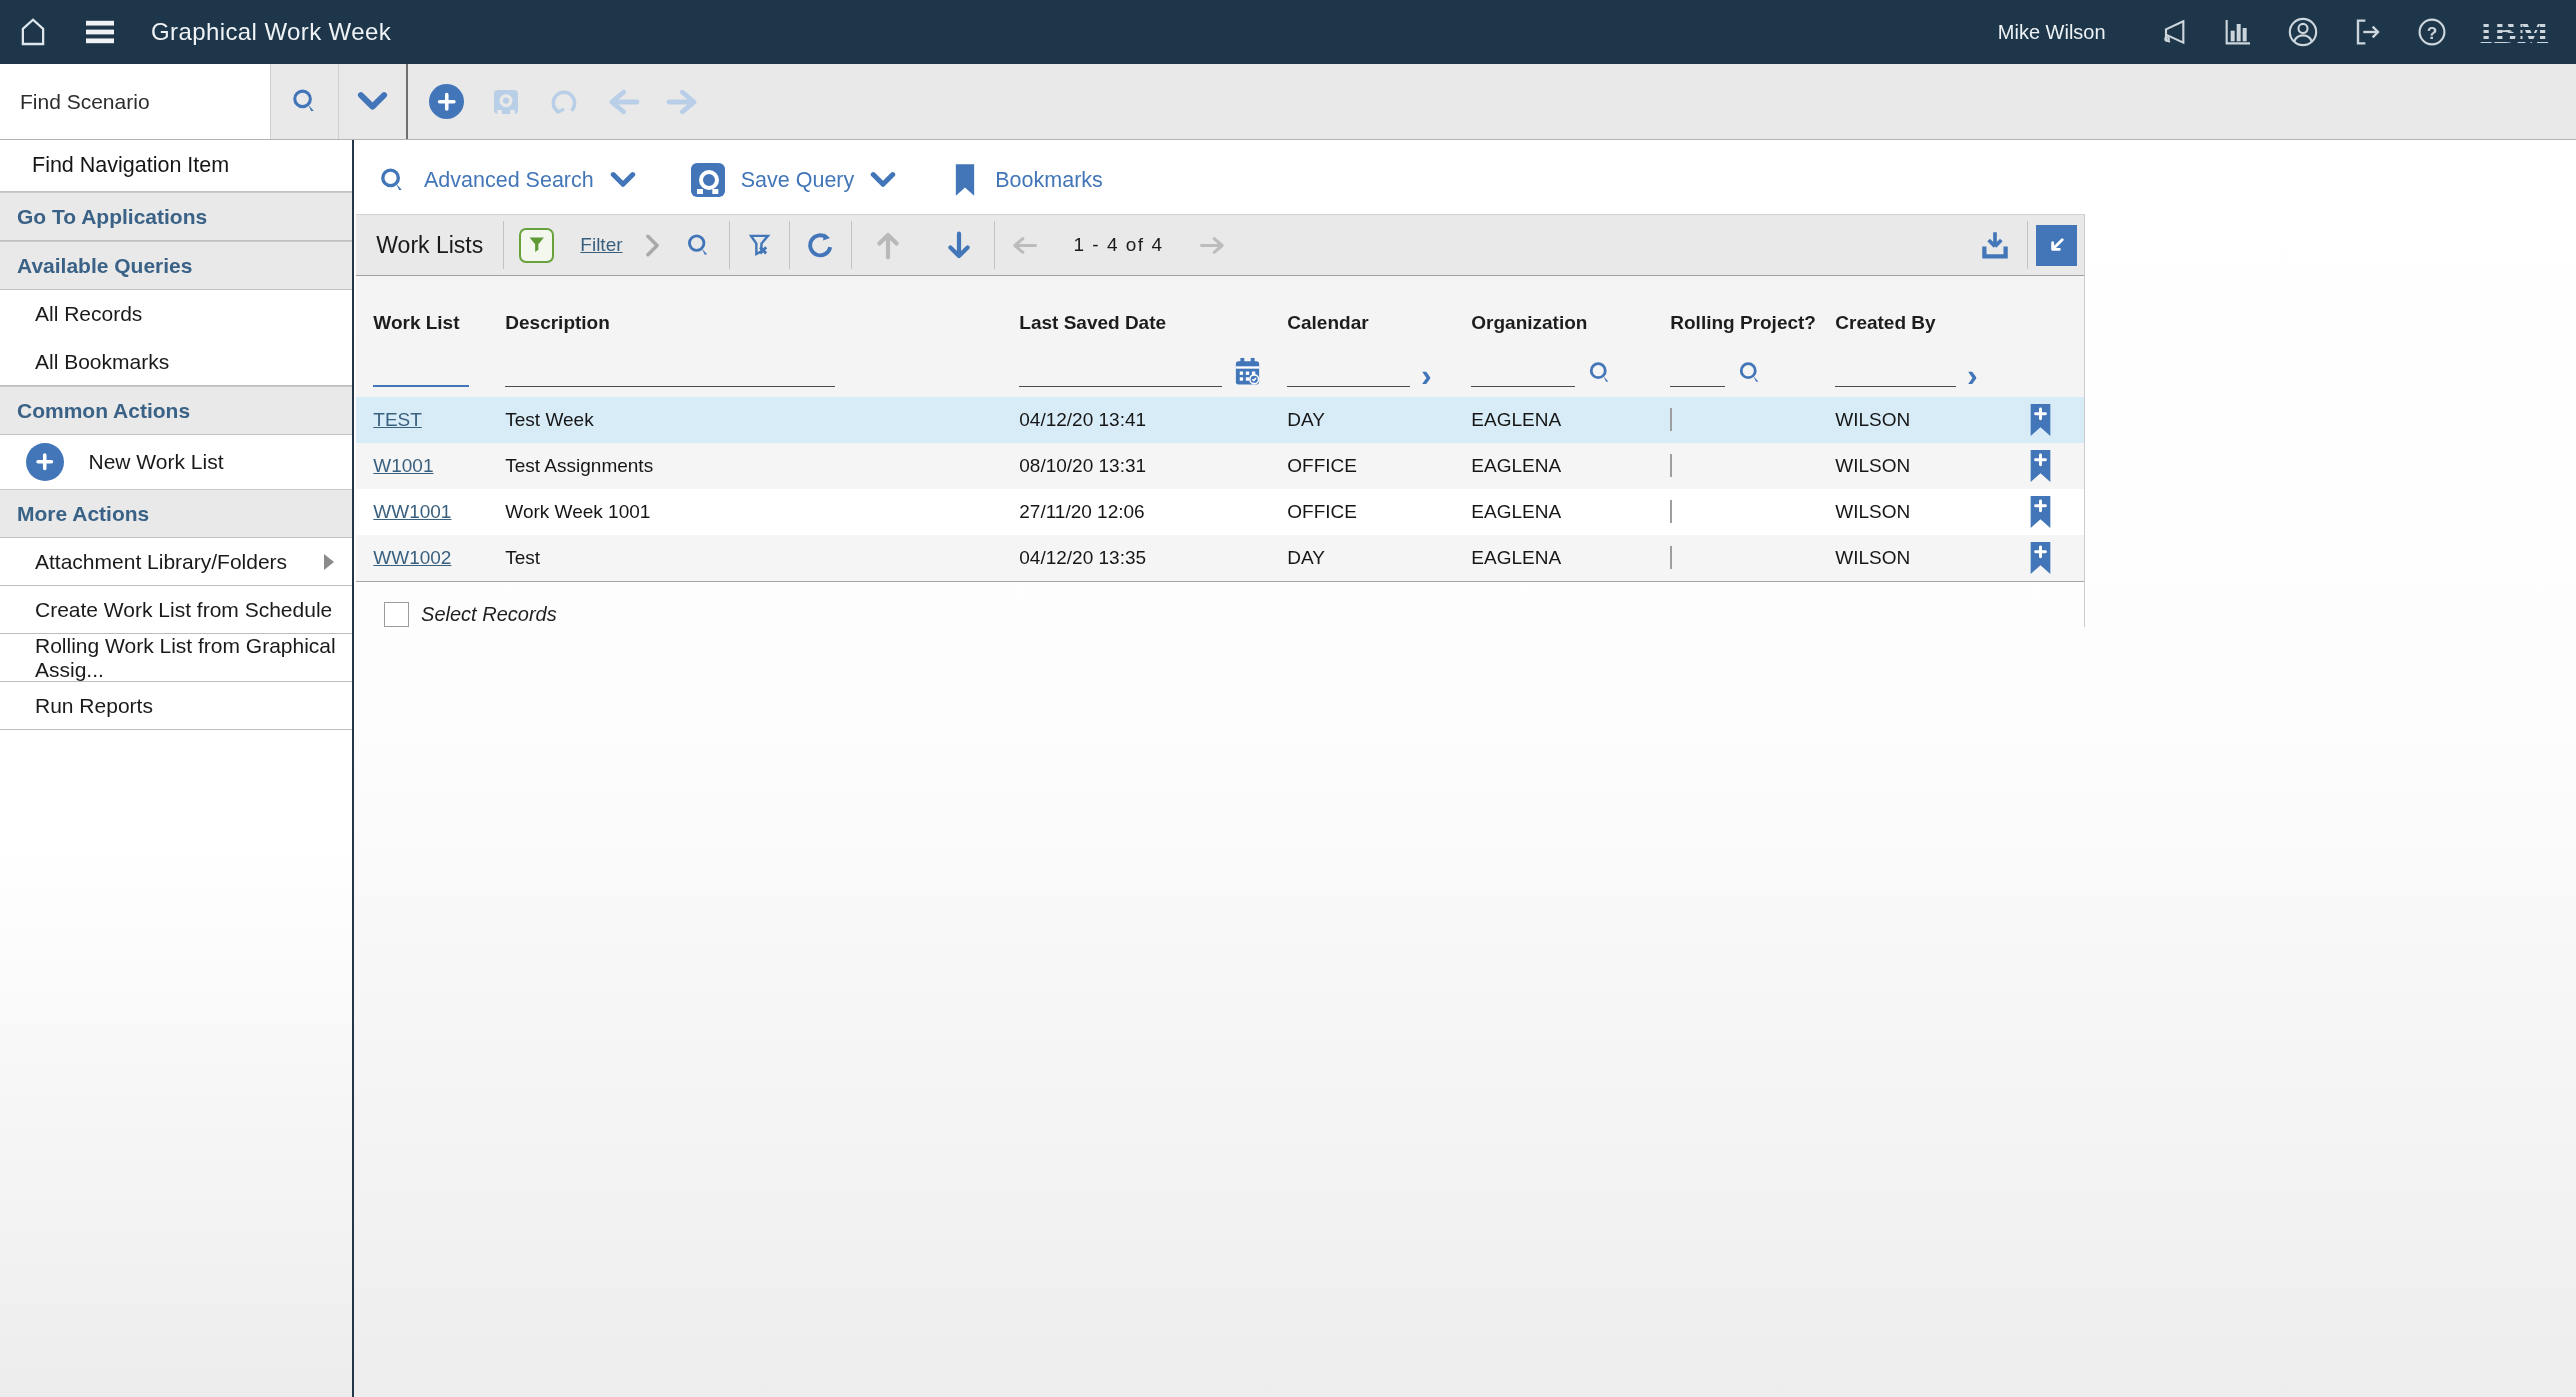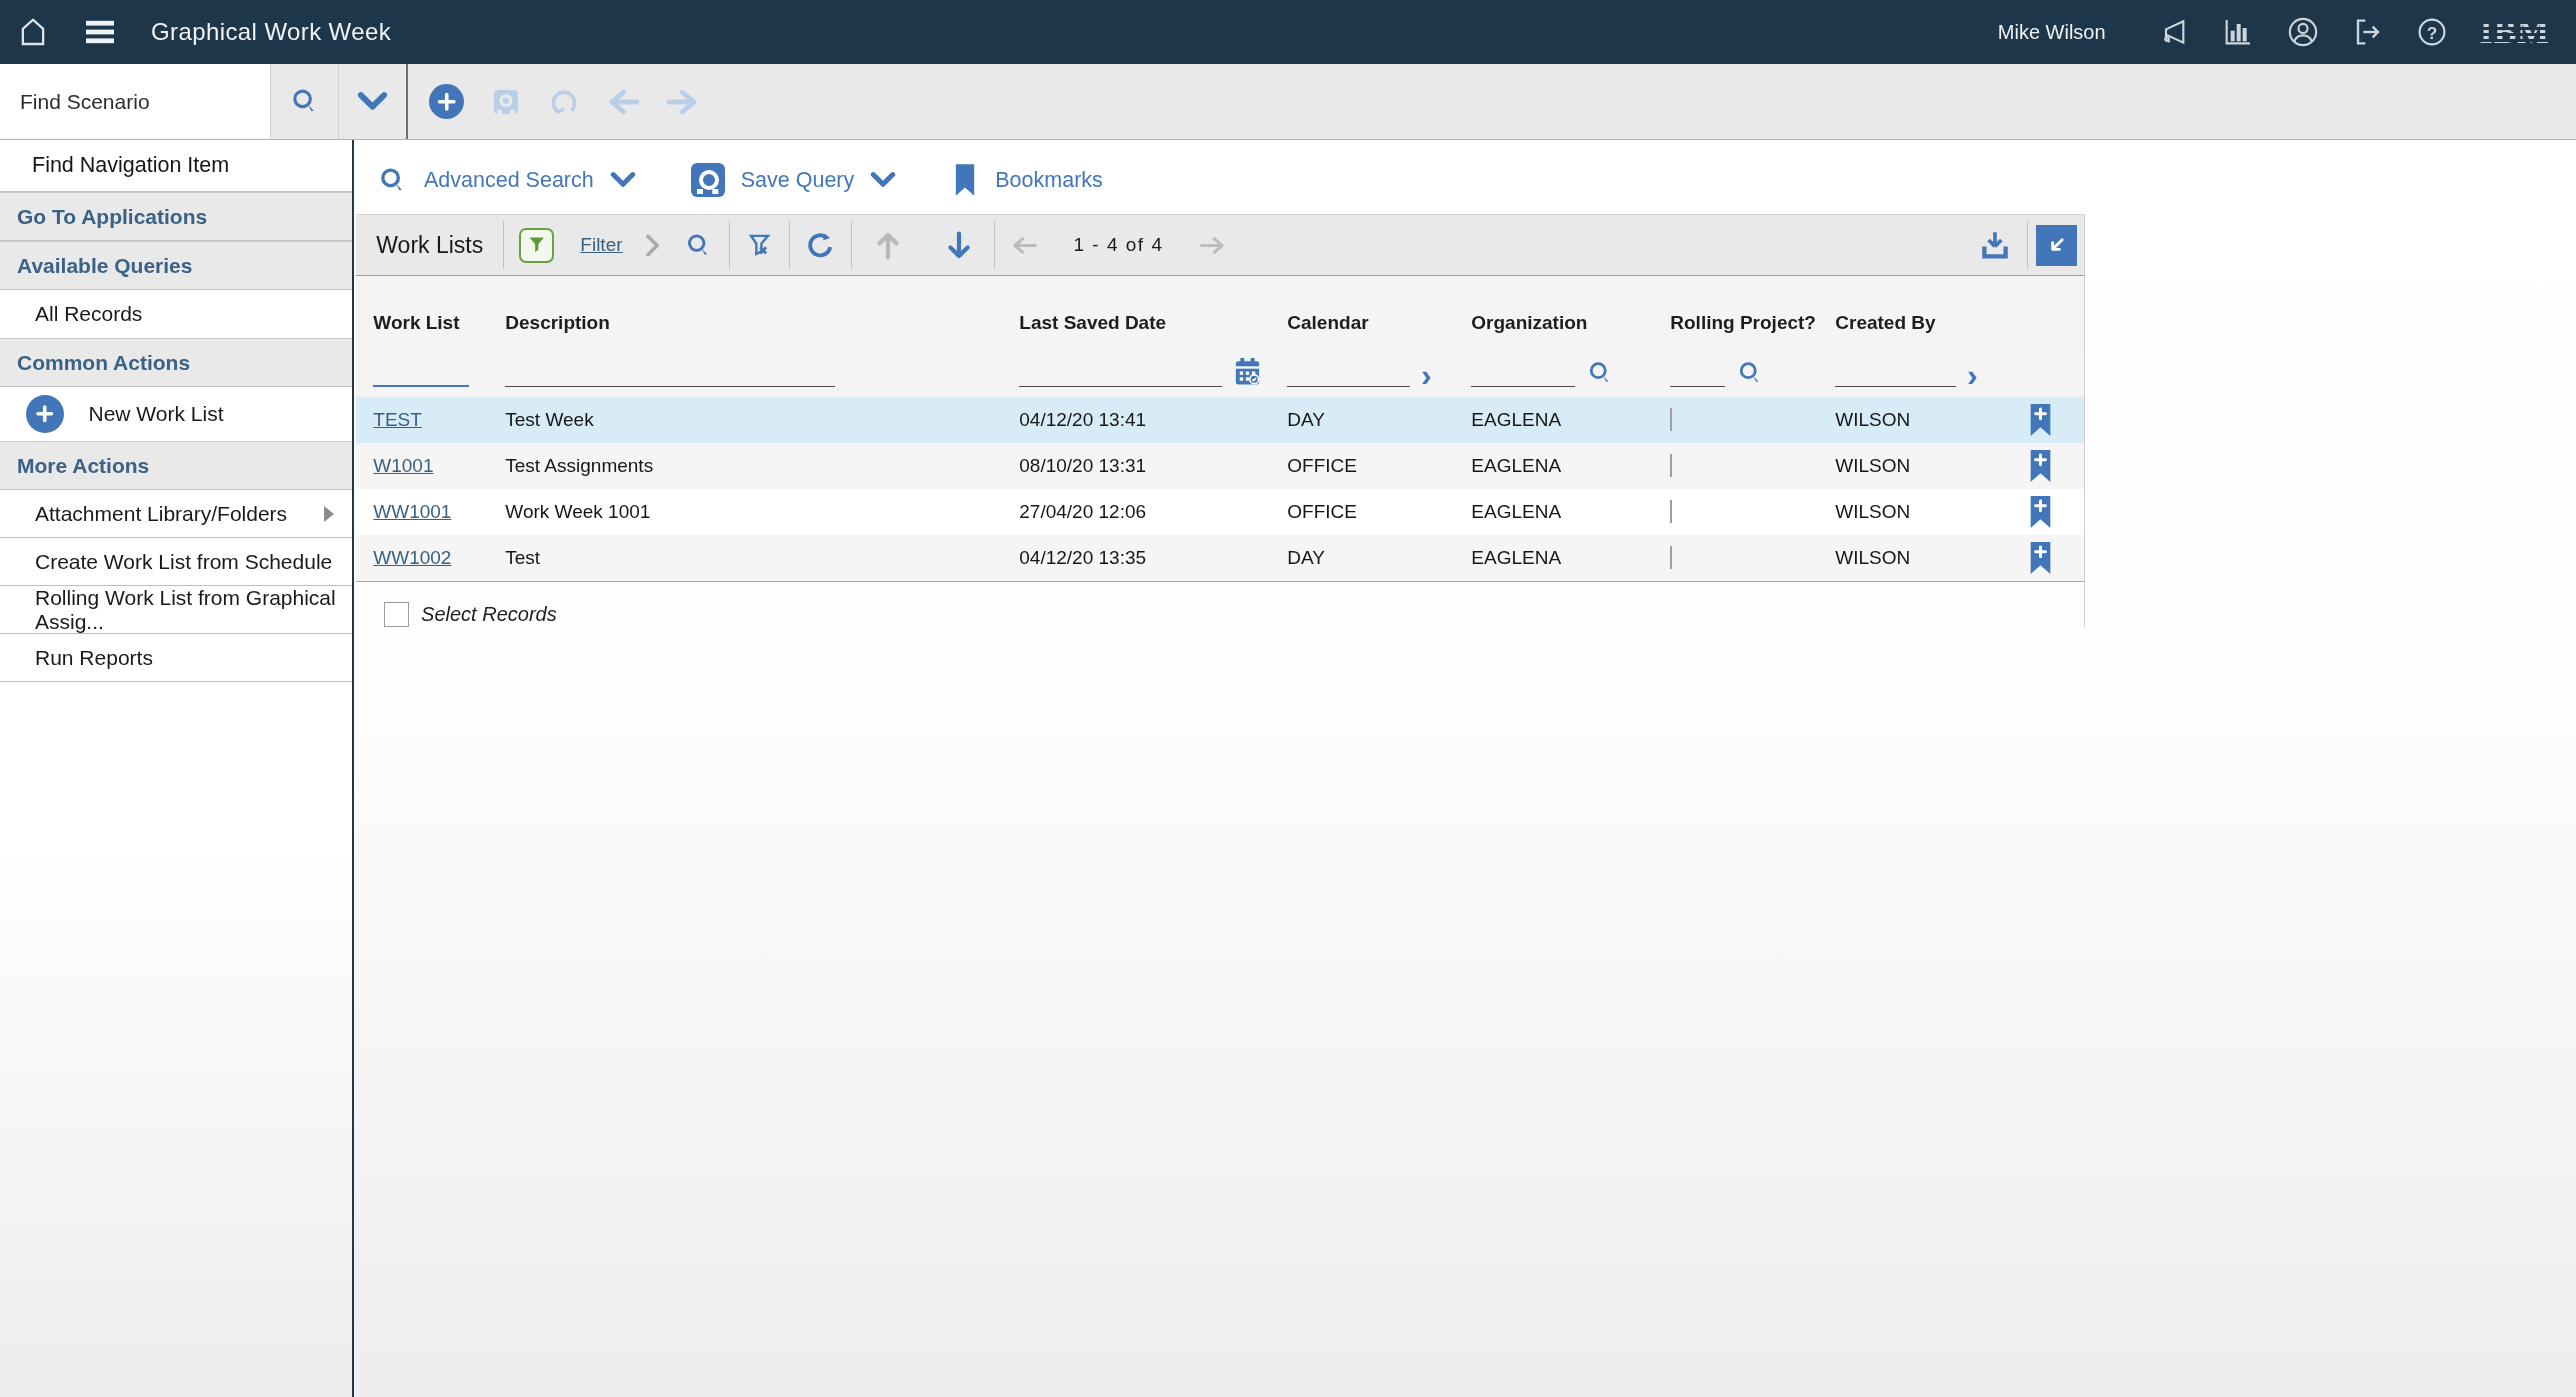--- a/index.html
+++ b/index.html
@@ -216,20 +216,21 @@
 
 <div class="content">
 
   <div class="sidebar">
     <input class="nav-find" placeholder="Find Navigation Item" style="">
 
     <div class="side-header">Go To Applications</div>
 
     <div class="side-header">Available Queries</div>
     <div class="side-item noline">All Records</div>
+    <div class="side-item">All Bookmarks</div>
 
     <div class="side-header">Common Actions</div>
     <div class="side-item-new">
       <span class="nwl-circle">
         <svg width="21.5" height="21.5" viewBox="0 0 24 24">
             <path d="M12 4.5v15M4.5 12h15" stroke="#fff" stroke-width="4" stroke-linecap="round"></path>
           </svg>
       </span>
       <span>New Work List</span>
     </div>
@@ -460,21 +461,21 @@
                   <path d="M1 0h16v26l-8-7.2L1 26Z" fill="#4376b8"></path>
                   <path d="M9 4v8M5 8h8" stroke="#fff" stroke-width="2.4" stroke-linecap="round"></path>
                 </svg>
           </span>
             </div>
         </div>
 
         <div class="trow">
           <div class="td"><span class="wl-link">WW1001</span></div>
           <div class="td">Work Week 1001</div>
-          <div class="td">27/04/20 12:06</div>
+          <div class="td">27/11/20 12:06</div>
           <div class="td">OFFICE</div>
           <div class="td">EAGLENA</div>
           <div><span class="row-checkbox"></span></div>
           <div class="td">WILSON</div>
           <div class="bm-cell">
               <span>
             <svg width="23" height="32" viewBox="0 0 18 26">
                   <path d="M1 0h16v26l-8-7.2L1 26Z" fill="#4376b8"></path>
                   <path d="M9 4v8M5 8h8" stroke="#fff" stroke-width="2.4" stroke-linecap="round"></path>
                 </svg>

